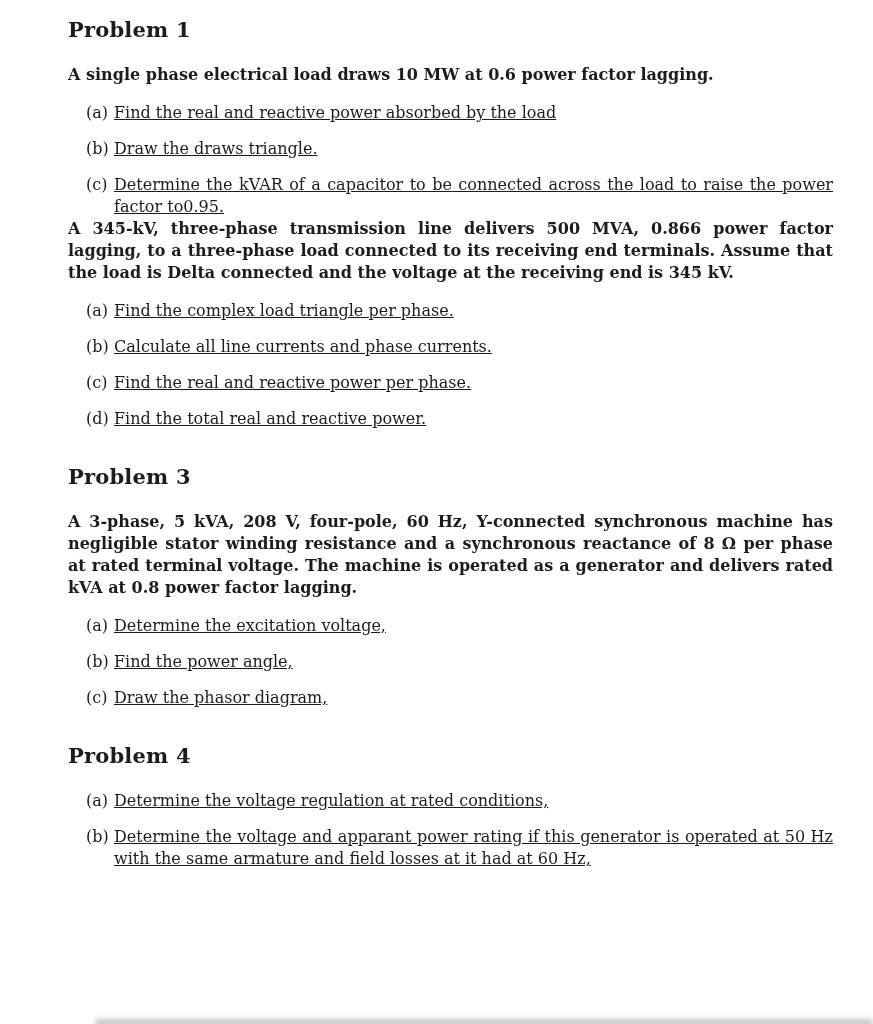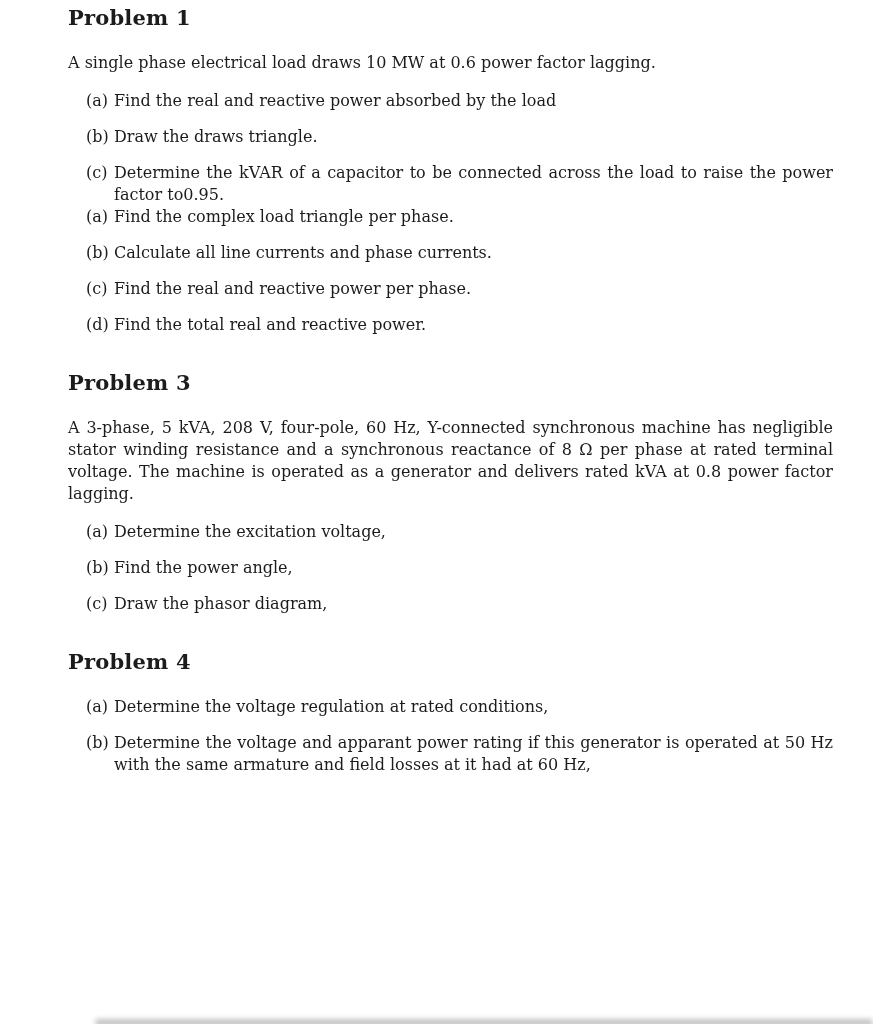--- a/index.html
+++ b/index.html
@@ -19,27 +19,28 @@
     overflow: hidden;
   }
   .problem-title {
     font-size: 21px;
     line-height: 25px;
     font-weight: bold;
     margin: 34px 0 22px 0;
     letter-spacing: 0.2px;
   }
   section.problem:first-of-type .problem-title {
-    margin-top: 0;
+    margin-top: 12px;
   }
   .problem-intro {
     font-size: 16px;
     line-height: 22px;
     margin: 0 0 16px 0;
     text-align: justify;
+    font-weight: bold;
   }
   ol.problem-items {
     list-style: none;
     margin: 0;
     padding: 0 0 0 18px;
   }
   ol.problem-items li {
     display: flex;
     font-size: 16px;
     line-height: 22px;
@@ -47,20 +48,21 @@
   }
   ol.problem-items li:last-child {
     margin-bottom: 0;
   }
   .item-label {
     flex: 0 0 28px;
   }
   .item-text {
     flex: 1 1 auto;
     text-align: justify;
+    text-decoration: underline;
   }
   .scan-artifact {
     position: absolute;
     left: 95px;
     right: 0;
     bottom: -2px;
     height: 7px;
     background: rgba(125, 125, 125, 0.45);
     filter: blur(2.5px);
     border-radius: 3px;
@@ -86,20 +88,21 @@
   </li>
 
   <li>
     <span class="item-label">(c)</span>
     <span class="item-text">Determine the kVAR of a capacitor to be connected across the load to raise the power factor to0.95.</span>
   </li>
 </ol>
   </section>
 
   <section class="problem">
+    <p class="problem-intro">A 345-kV, three-phase transmission line delivers 500 MVA, 0.866 power factor lagging, to a three-phase load connected to its receiving end terminals. Assume that the load is Delta connected and the voltage at the receiving end is 345 kV.</p>
     <ol class="problem-items">
   <li>
     <span class="item-label">(a)</span>
     <span class="item-text">Find the complex load triangle per phase.</span>
   </li>
 
   <li>
     <span class="item-label">(b)</span>
     <span class="item-text">Calculate all line currents and phase currents.</span>
   </li>

